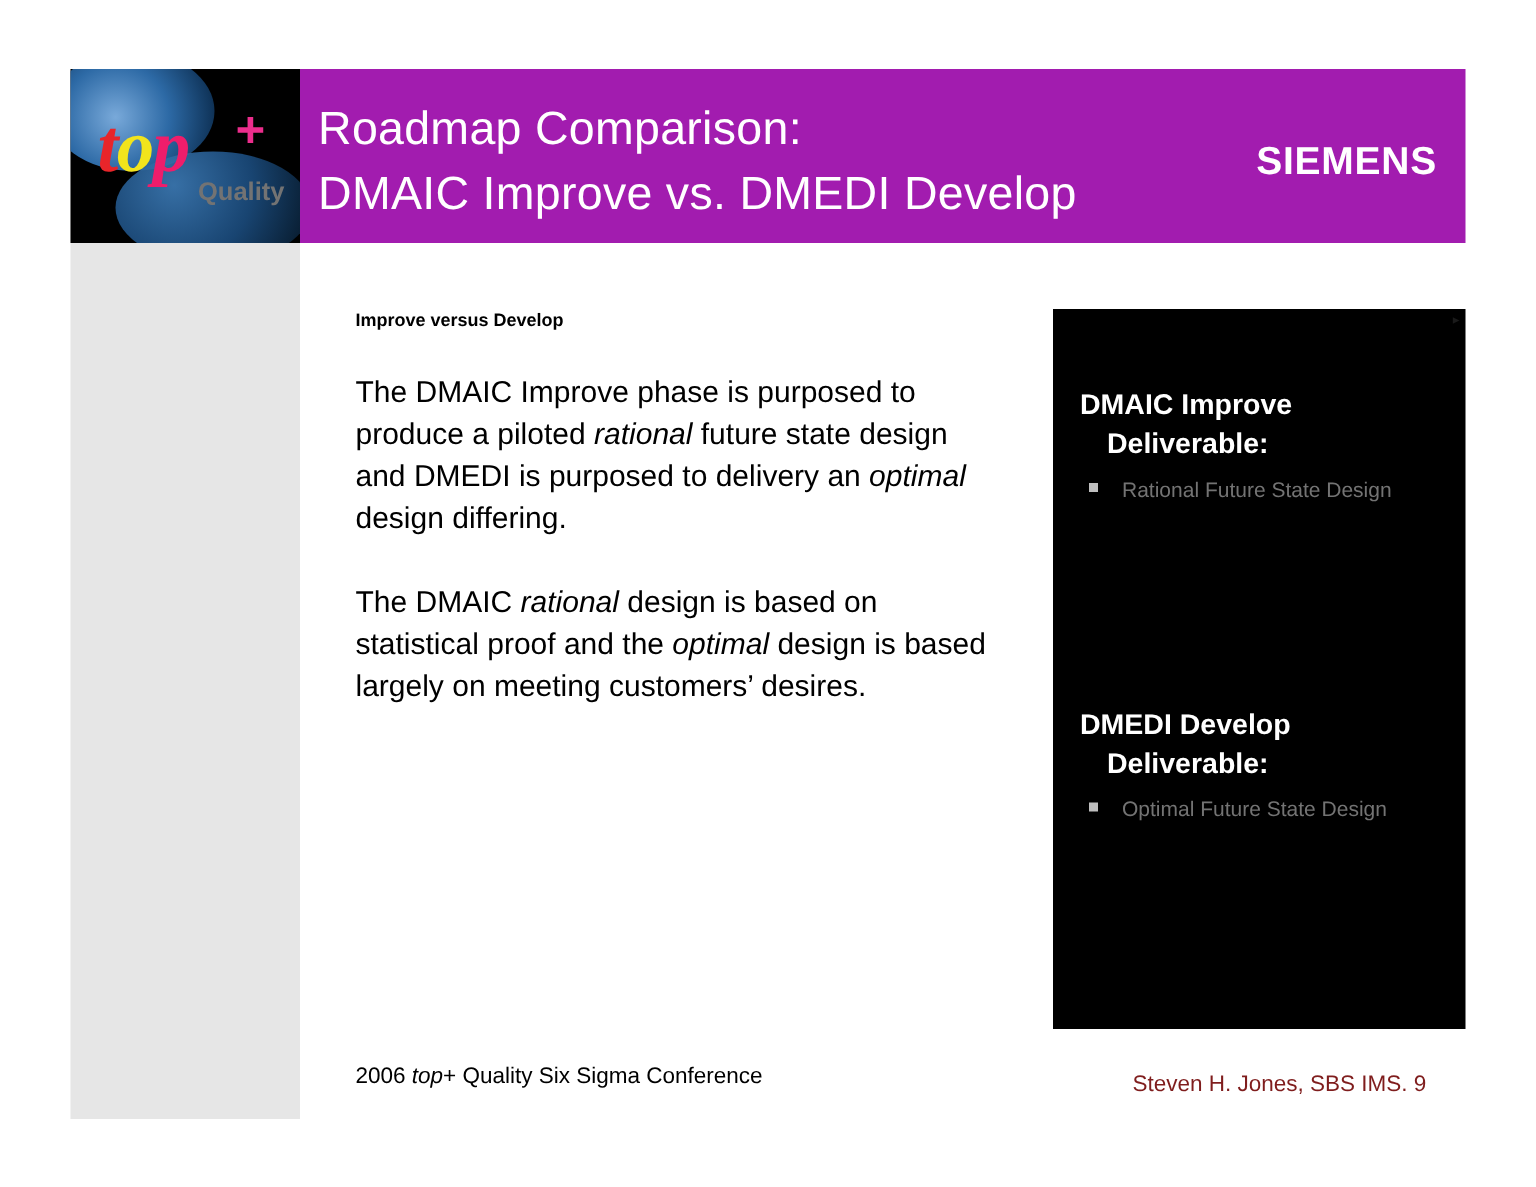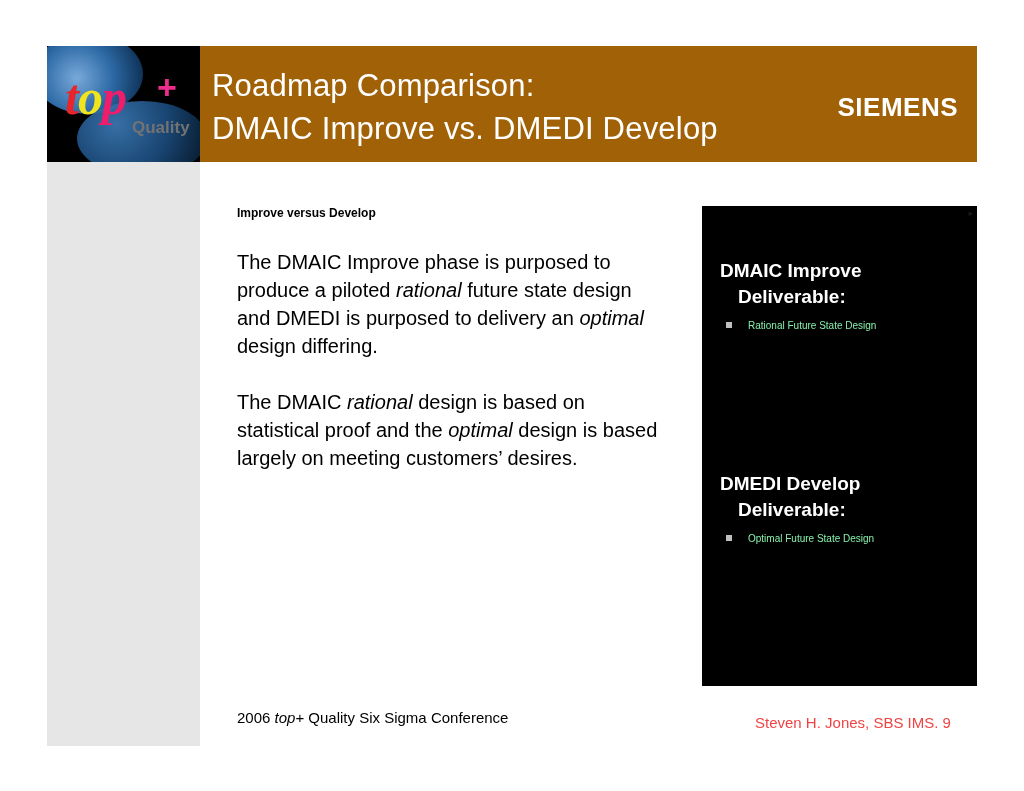--- a/index.html
+++ b/index.html
@@ -99,21 +99,21 @@
     font-size: 17px;
     font-weight: bold;
     font-family: "Liberation Sans", sans-serif;
   }
   .title-bar {
     position: absolute;
     left: 153px;
     top: 0;
     width: 777px;
     height: 116px;
-    background: #a16207;
+    background: #a21caf;
   }
   .title-text {
     position: absolute;
     left: 12px;
     top: 18px;
     color: #ffffff;
     font-size: 31px;
     line-height: 43px;
     white-space: pre-line;
     letter-spacing: 0.2px;
@@ -164,22 +164,22 @@
     font-size: 19px;
     font-weight: bold;
     margin: 0 0 6px 18px;
     line-height: 26px;
   }
   .panel-title .indent { display: block; margin-left: 18px; }
   .bullet-row {
     position: relative;
     margin: 4px 18px 14px 22px;
     padding-left: 24px;
-    color: #86efac;
-    font-size: 10px;
+    color: #737373;
+    font-size: 14px;
     line-height: 20px;
   }
   .bullet-row .sq {
     position: absolute;
     left: 2px;
     top: 6px;
     width: 6px;
     height: 6px;
     background: #bfbfbf;
   }
@@ -197,21 +197,21 @@
     top: 663px;
     font-size: 15px;
     color: #000000;
   }
   .footer-left .ital { font-style: italic; }
   .footer-right {
     position: absolute;
     left: 708px;
     top: 668px;
     font-size: 15px;
-    color: #ef4444;
+    color: #7f1d1d;
   }
 </style>
 </head>
 <body>
 
 <div class="slide">
 
   <div class="left-band"></div>
 
   <div class="header">

